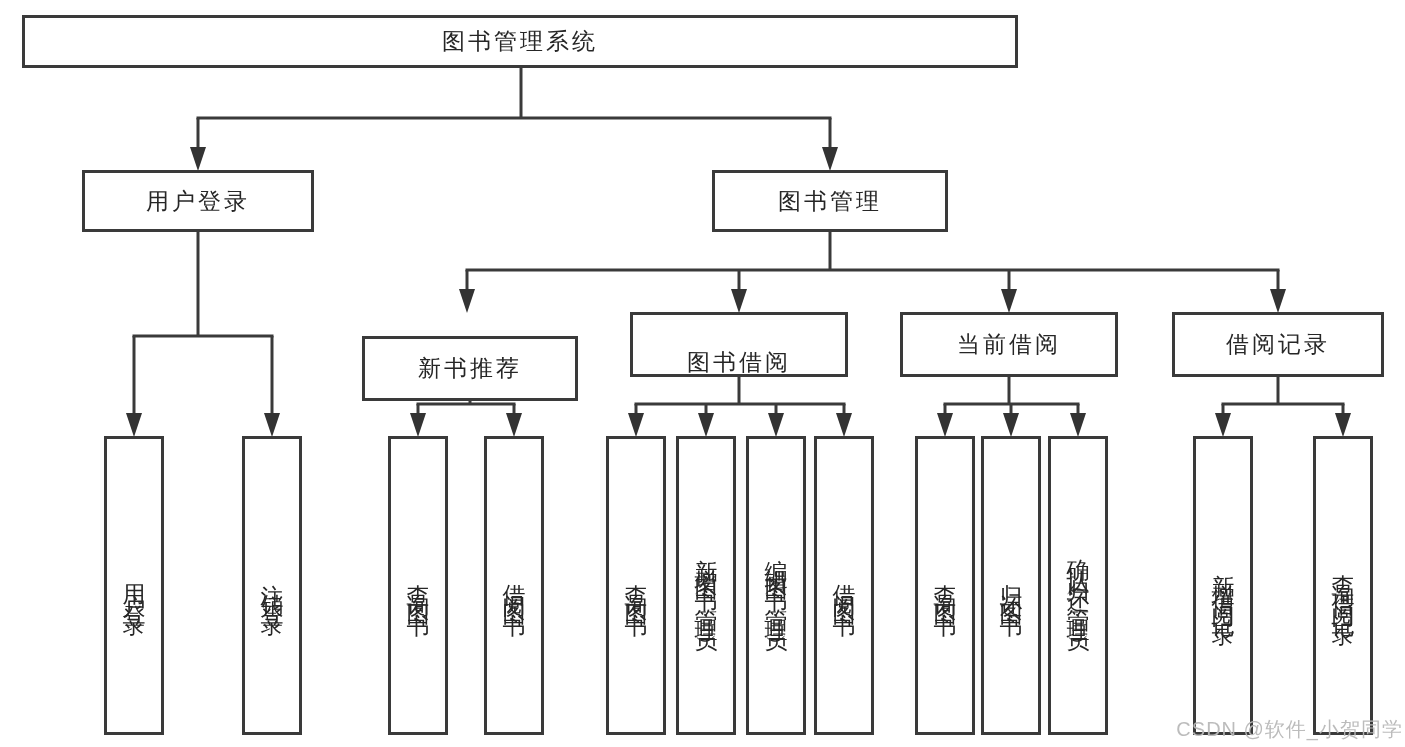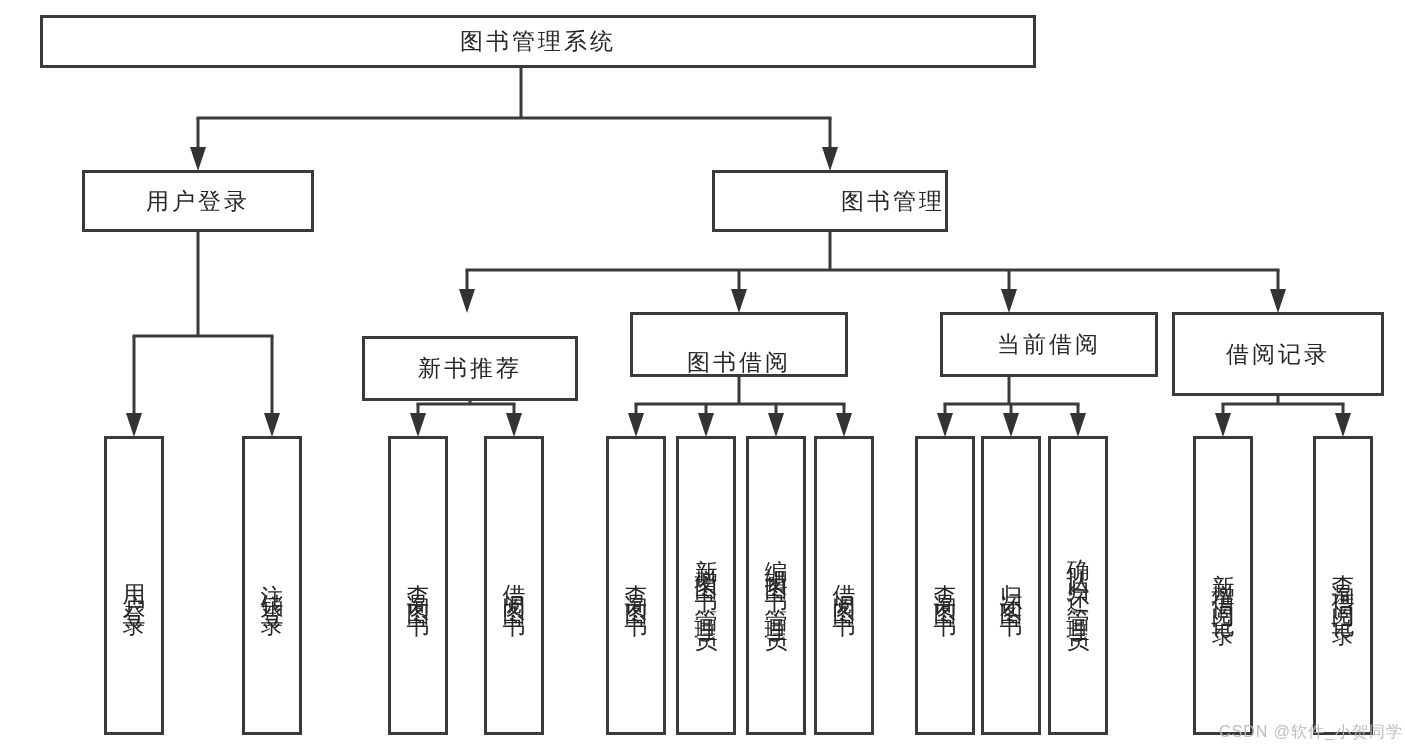--- a/index.html
+++ b/index.html
@@ -41,21 +41,21 @@
     writing-mode: vertical-rl;
     text-orientation: mixed;
     font-size: 23px;
     letter-spacing: 10px;
     line-height: 1;
   }
   .watermark {
     position: absolute;
     right: 2px;
     bottom: 4px;
-    font-size: 16px;
+    font-size: 20px;
     letter-spacing: 1px;
     color: #b9b9b9;
     opacity: 0.95;
     z-index: 5;
     white-space: nowrap;
   }
 </style>
 </head>
 <body>
 
@@ -121,41 +121,41 @@
     <polygon points="768,413 784,413 776,437"></polygon>
     <polygon points="836,413 852,413 844,437"></polygon>
     <polygon points="937,413 953,413 945,437"></polygon>
     <polygon points="1003,413 1019,413 1011,437"></polygon>
     <polygon points="1070,413 1086,413 1078,437"></polygon>
     <polygon points="1215,413 1231,413 1223,437"></polygon>
     <polygon points="1335,413 1351,413 1343,437"></polygon>
   </g>
 </svg>
 
-<div class="node h" style="left:40px; top:15px; width:996px; height:53px;">
+<div class="node h" style="left:22px; top:15px; width:996px; height:53px;">
   <span class="lbl">图书管理系统</span>
 </div>
 
 <div class="node h" style="left:82px; top:170px; width:232px; height:62px;">
   <span class="lbl">用户登录</span>
 </div>
-<div class="node h" style="left:712px; top:170px; width:236px; height:62px;justify-content:flex-end;">
+<div class="node h" style="left:712px; top:170px; width:236px; height:62px;">
   <span class="lbl">图书管理</span>
 </div>
 
 <div class="node h" style="left:362px; top:312px; width:216px; height:65px;margin-top:24px;">
   <span class="lbl">新书推荐</span>
 </div>
 <div class="node h" style="left:630px; top:312px; width:218px; height:65px;align-items:flex-end;">
   <span class="lbl">图书借阅</span>
 </div>
-<div class="node h" style="left:940px; top:312px; width:218px; height:65px;">
+<div class="node h" style="left:900px; top:312px; width:218px; height:65px;">
   <span class="lbl">当前借阅</span>
 </div>
-<div class="node h" style="left:1172px; top:312px; width:212px; height:84px;">
+<div class="node h" style="left:1172px; top:312px; width:212px; height:65px;">
   <span class="lbl">借阅记录</span>
 </div>
 
 <div class="node v" style="left:104px; top:436px; width:60px; height:299px;">
   <span class="lbl">用户登录</span>
 </div>
 <div class="node v" style="left:242px; top:436px; width:60px; height:299px;">
   <span class="lbl">注销登录</span>
 </div>
 

